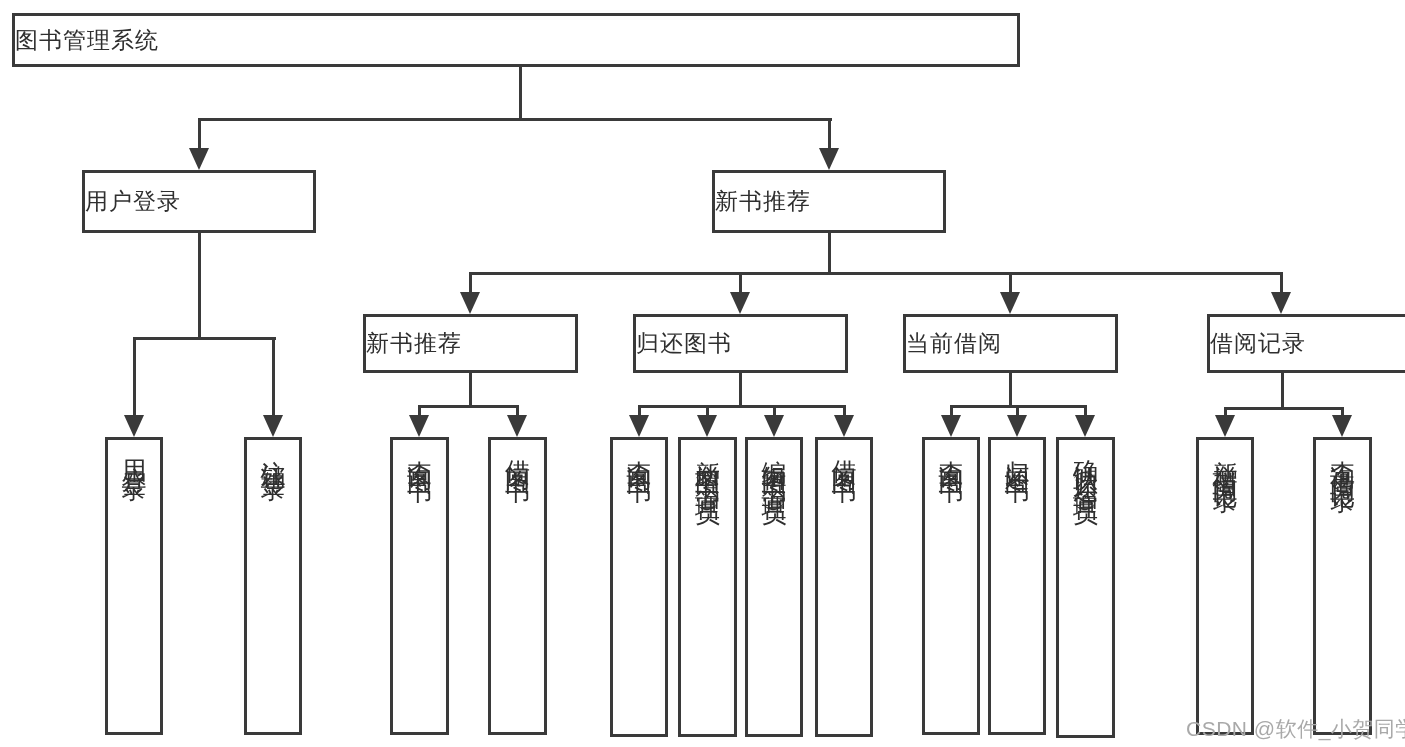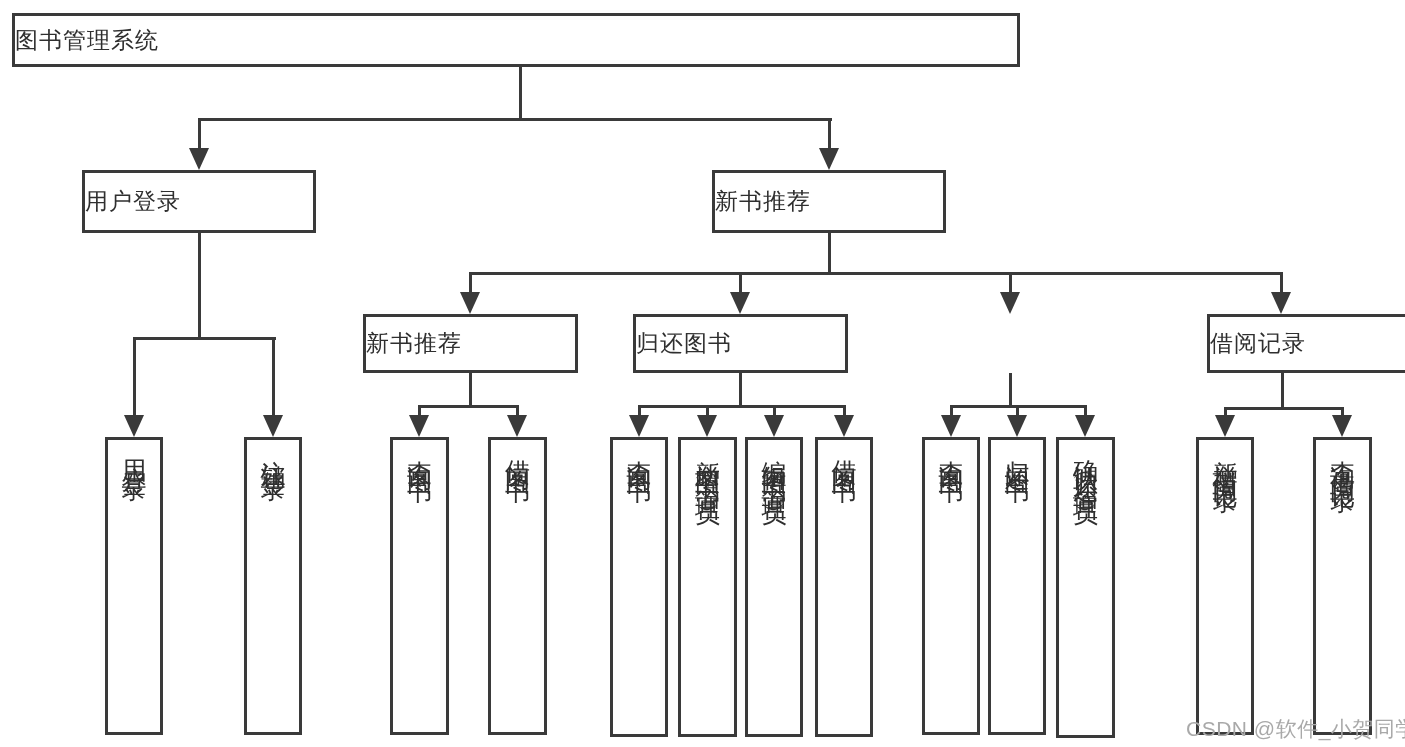--- a/index.html
+++ b/index.html
@@ -95,20 +95,23 @@
   <div class="arr" style="left:1000px; top:292px;"></div>
   <div class="line" style="left:1280px; top:272px; width:3px; height:24px;"></div>
   <div class="arr" style="left:1271px; top:292px;"></div>
 
   <div class="node h" style="left:363px; top:314px; width:215px; height:59px;">
     <span>新书推荐</span>
   </div>
   <div class="node h" style="left:633px; top:314px; width:215px; height:59px;">
     <span>归还图书</span>
   </div>
+  <div class="node h" style="left:903px; top:314px; width:215px; height:59px;">
+    <span>当前借阅</span>
+  </div>
   <div class="node h" style="left:1175px; top:314px; width:215px; height:59px;margin-left:32px;">
     <span>借阅记录</span>
   </div>
 
   <div class="line" style="left:469px; top:373px; width:3px; height:32px;"></div>
   <div class="line" style="left:418px; top:405px; width:101px; height:3px;"></div>
   <div class="line" style="left:418px; top:405px; width:3px; height:12px;"></div>
   <div class="arr" style="left:409px; top:415px;"></div>
   <div class="line" style="left:516px; top:405px; width:3px; height:12px;"></div>
   <div class="arr" style="left:507px; top:415px;"></div>

